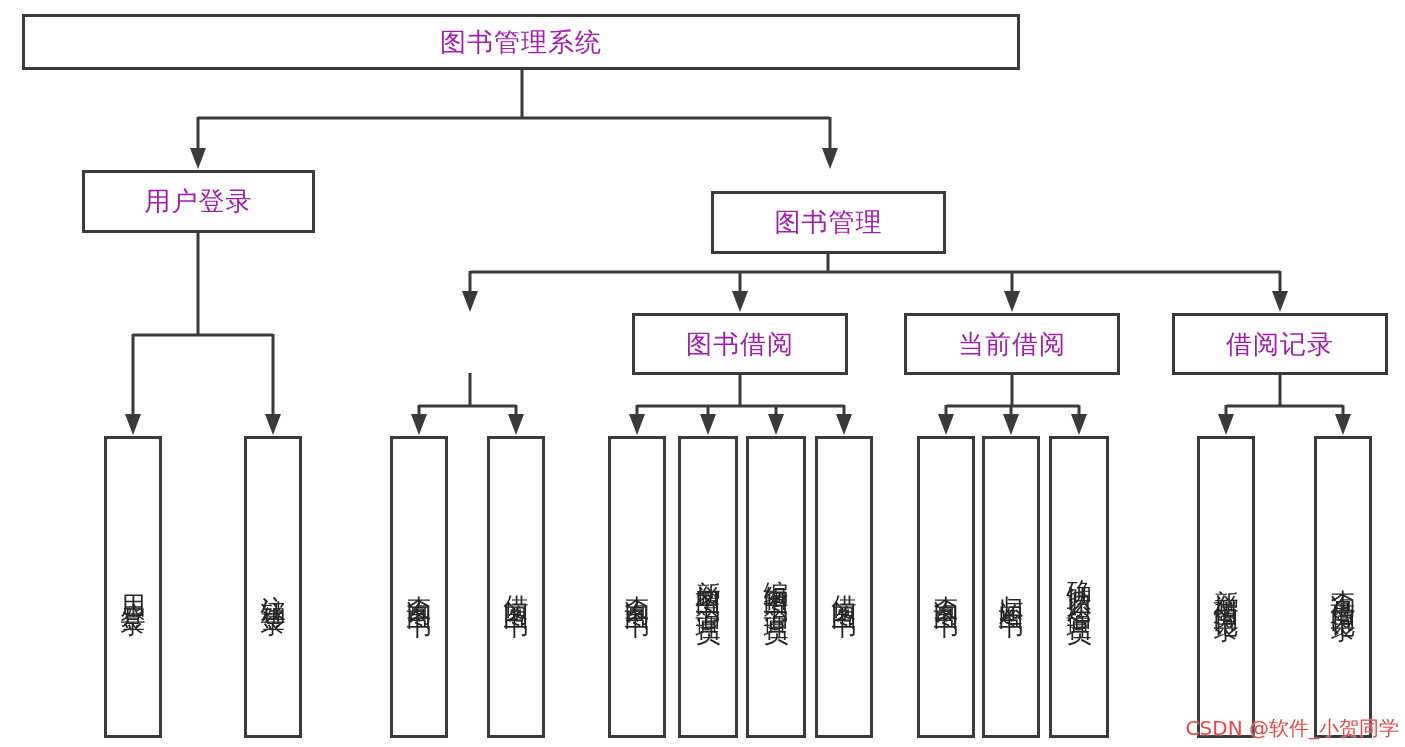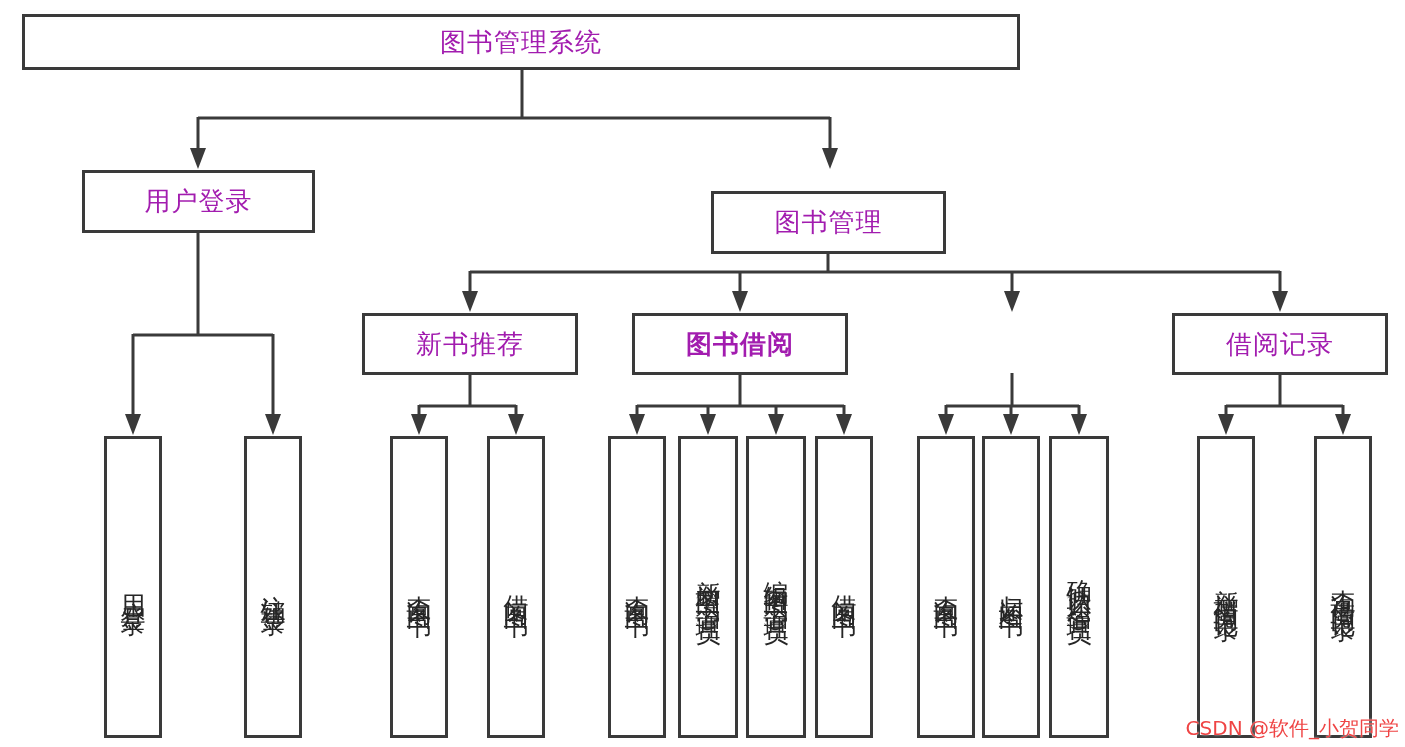--- a/index.html
+++ b/index.html
@@ -36,21 +36,21 @@
     letter-spacing: 1px;
     color: #a21caf;
     white-space: nowrap;
     z-index: 2;
   }
   .node.root  { left: 22px;  top: 14px;  width: 998px; height: 56px; }
   .node.lvl2a { left: 82px;  top: 170px; width: 233px; height: 63px; }
   .node.lvl2b { left: 711px; top: 170px; width: 235px; height: 63px; margin-top: 21px; }
   .node.lvl3  { top: 313px; width: 216px; height: 62px; }
   .node.l3a { left: 362px; }
-  .node.l3b { left: 632px; font-weight: bold; }
+  .node.l3b { left: 632px; }
   .node.l3c { left: 904px; }
   .node.l3d { left: 1172px; }
   .leaf {
     position: absolute;
     box-sizing: border-box;
     top: 436px;
     height: 302px;
     width: 58px;
     background: #ffffff;
     border: 3px solid #3a3a3a;
@@ -106,22 +106,22 @@
                M1071 414 L1087 414 L1079 435 Z
                M1218 414 L1234 414 L1226 435 Z M1335 414 L1351 414 L1343 435 Z"></path>
     </g>
   </svg>
 
   <div class="node root">图书管理系统</div>
 
   <div class="node lvl2a">用户登录</div>
   <div class="node lvl2b">图书管理</div>
 
-  <div class="node lvl3 l3a">新书推荐</div>
   <div class="node lvl3 l3b">图书借阅</div>
+  <div class="node lvl3 l3c">当前借阅</div>
   <div class="node lvl3 l3d">借阅记录</div>
 
   <div class="leaf" style="left:104px">
     <span class="vtext">用户登录</span>
   </div>
   <div class="leaf" style="left:244px">
     <span class="vtext">注销登录</span>
   </div>
 
   <div class="leaf" style="left:390px">

